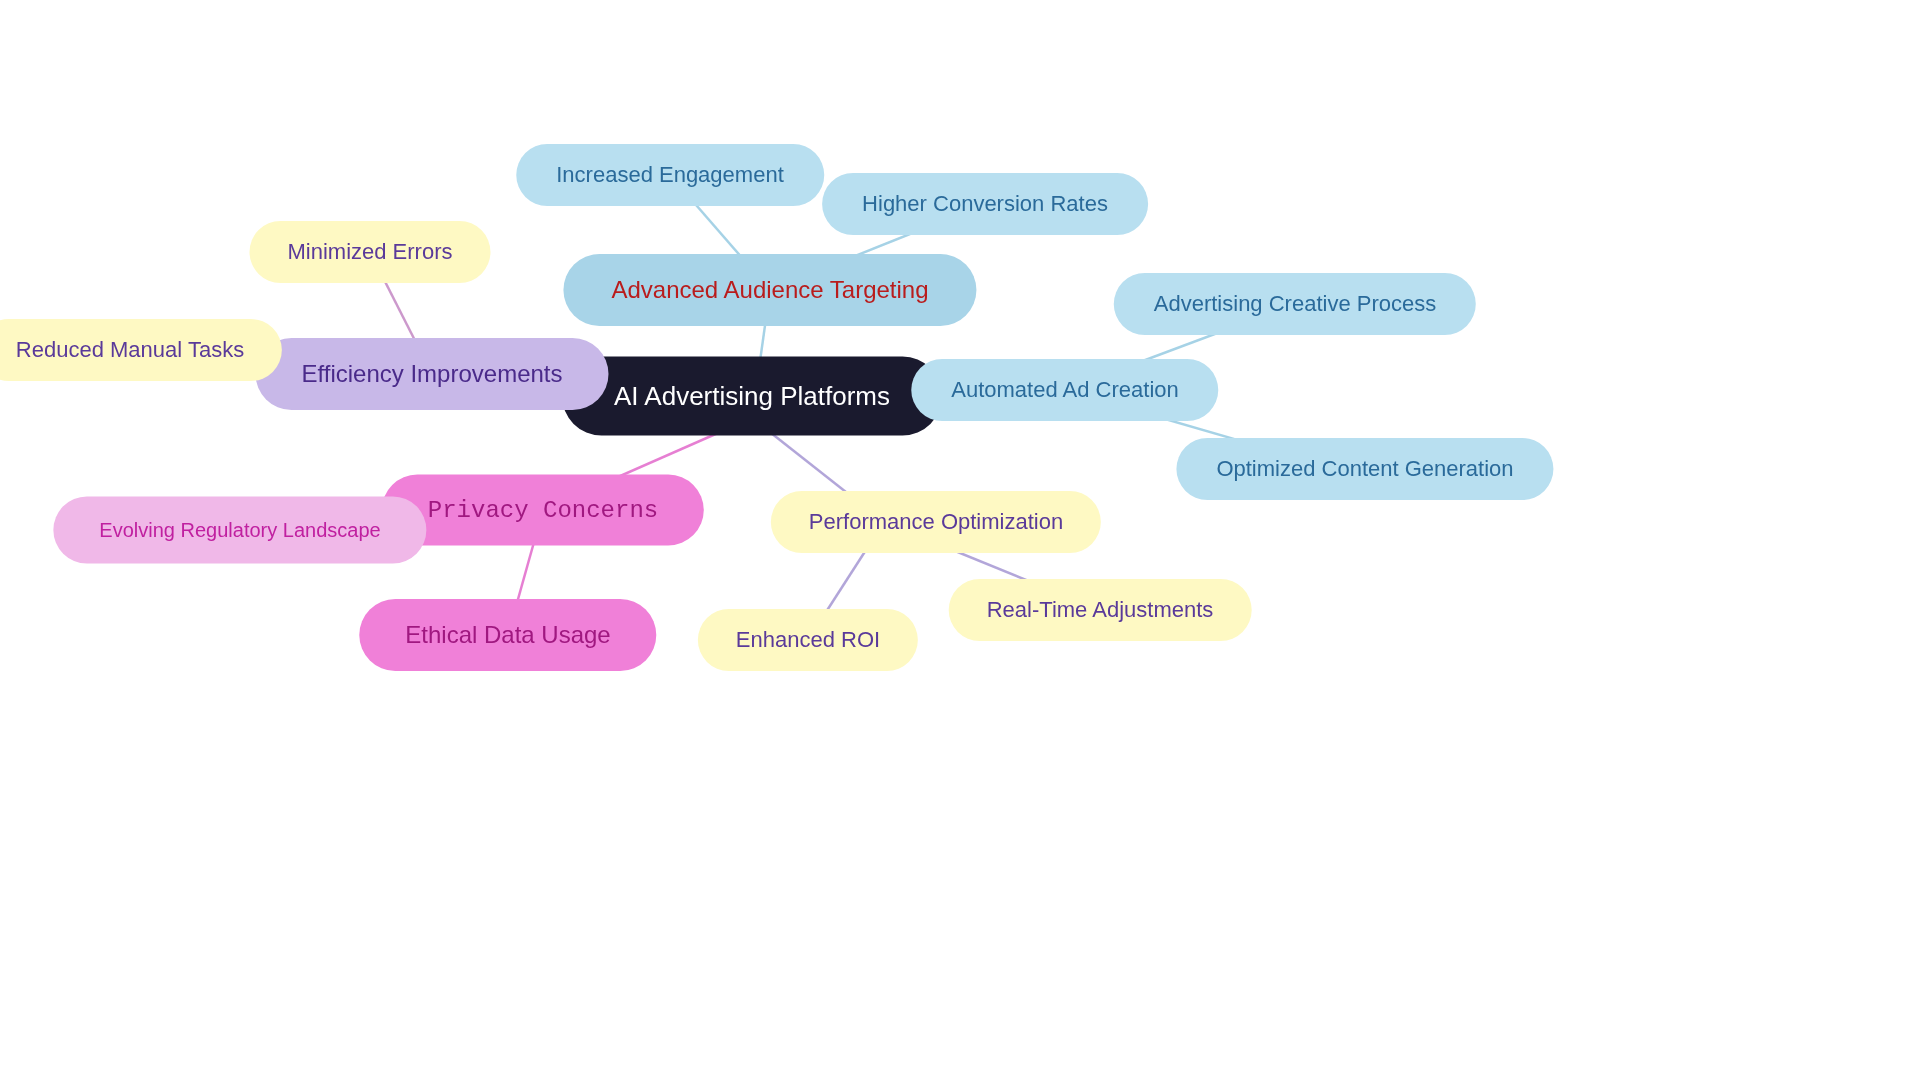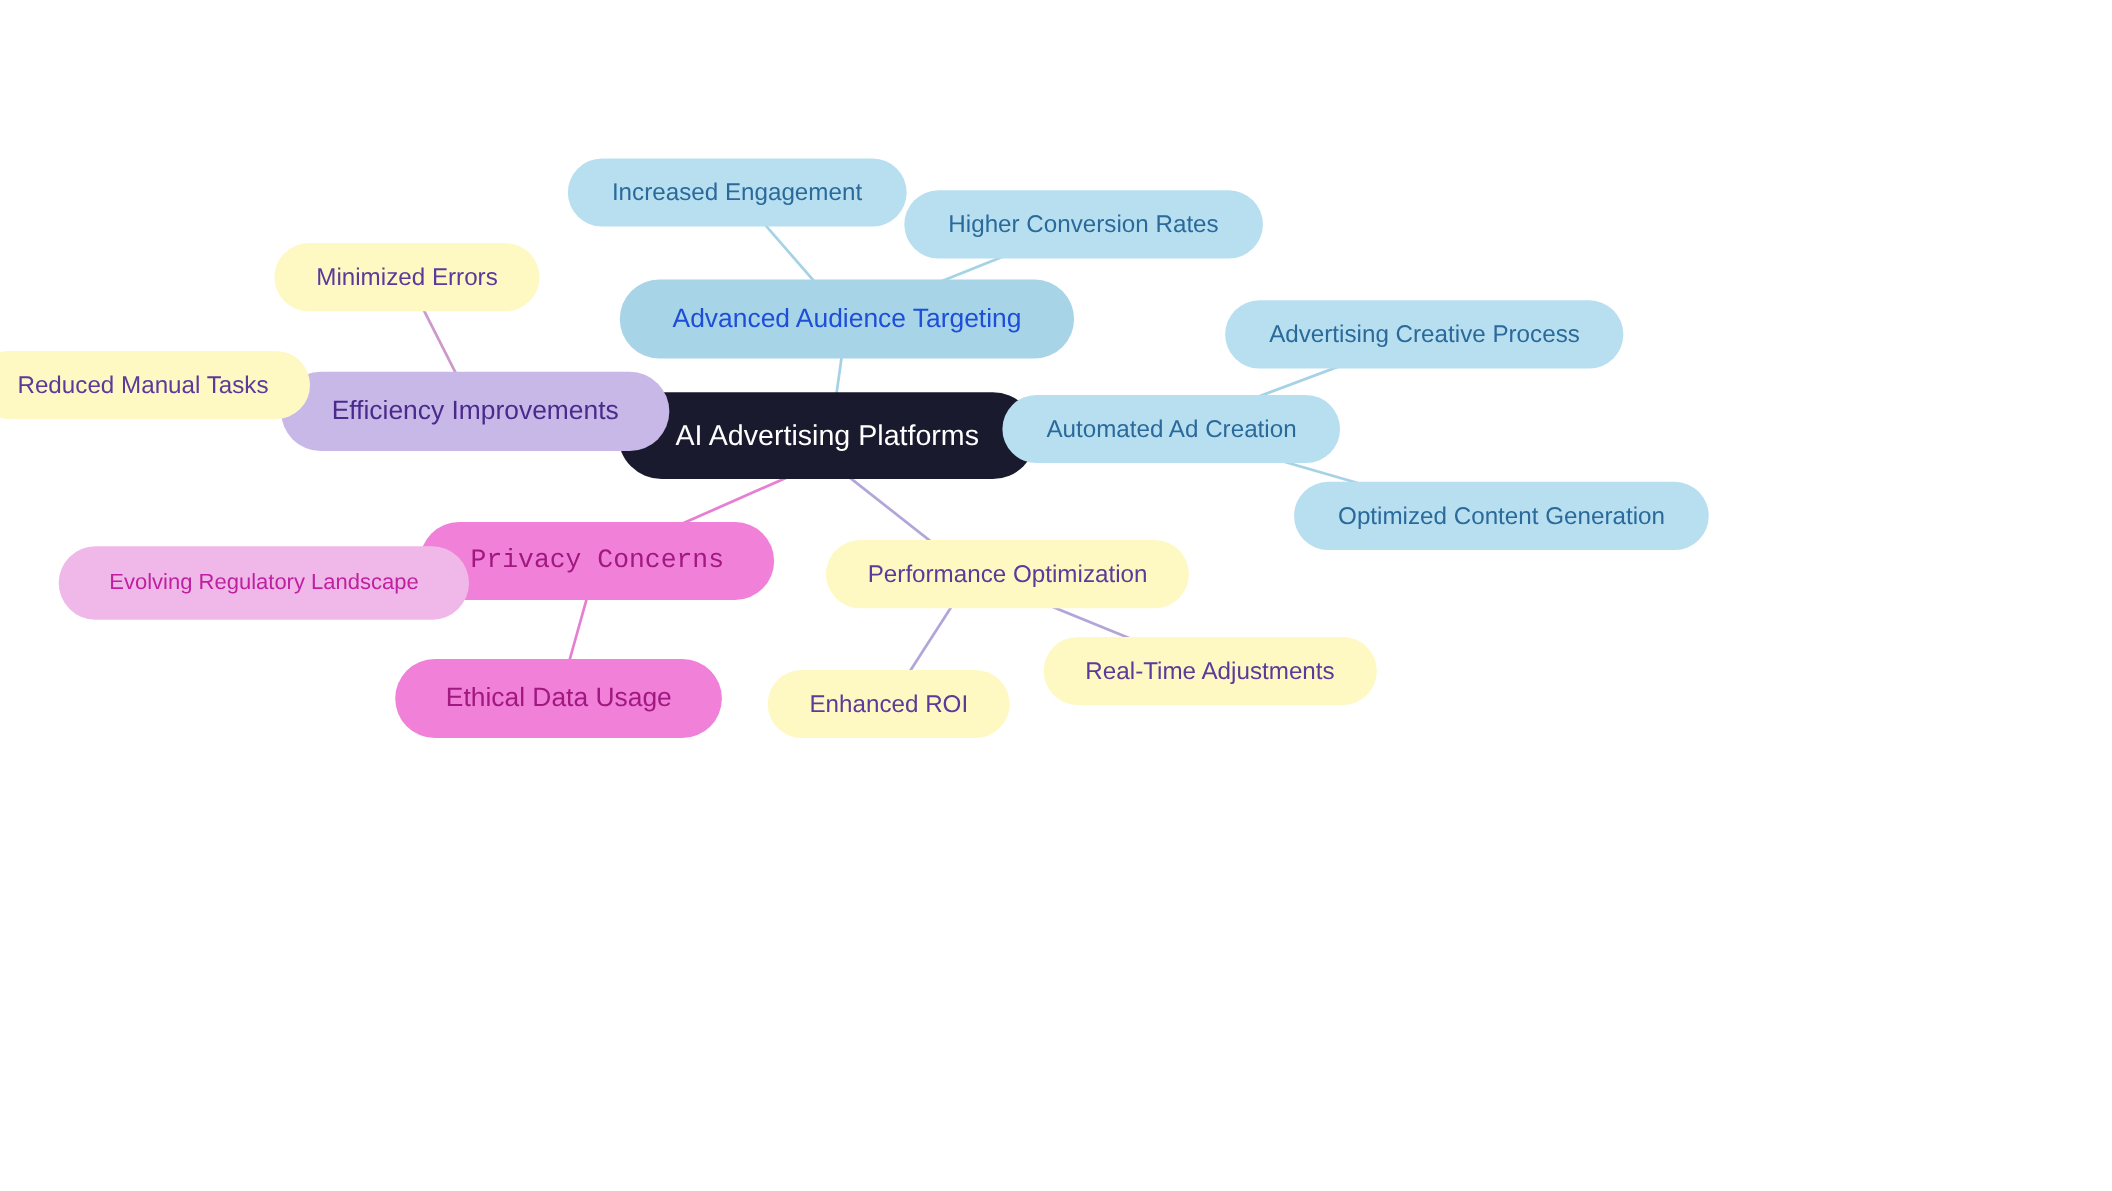--- a/index.html
+++ b/index.html
@@ -42,21 +42,21 @@
       padding: 24px 52px;
       border-radius: 50px;
     }
     .node-blue {
       background: #b8dff0;
       color: #2a6a9a;
       padding: 18px 40px;
     }
     .node-blue-medium {
       background: #a8d4e8;
-      color: #1d4ed8;
+      color: #b91c1c;
       padding: 22px 48px;
       font-size: 24px;
     }
     .node-purple-light {
       background: #fef9c3;
       color: #5a3a9a;
       padding: 18px 38px;
     }
     .node-purple-medium {
       background: #c8b8e8;
@@ -100,21 +100,21 @@
     </svg>
 
   <div class="node node-center" style="left: 752px; top: 396px;">AI Advertising Platforms</div>
 
 <div class="node node-blue-medium" style="left: 770px; top: 290px;">Advanced Audience Targeting</div>
     <div class="node node-blue" style="left: 670px; top: 175px;">Increased Engagement</div>
     <div class="node node-blue" style="left: 985px; top: 204px;">Higher Conversion Rates</div>
     <div class="node node-blue" style="left: 1065px; top: 390px;">Automated Ad Creation</div>
     <div class="node node-blue" style="left: 1295px; top: 304px;">Advertising Creative Process</div>
     <div class="node node-blue" style="left: 1365px; top: 469px;">Optimized Content Generation</div>
-    <div class="node node-purple-light" style="left: 916px; top: 522px;">Performance Optimization</div>
+    <div class="node node-purple-light" style="left: 936px; top: 522px;">Performance Optimization</div>
     <div class="node node-purple-light" style="left: 808px; top: 640px;">Enhanced ROI</div>
     <div class="node node-purple-light" style="left: 1100px; top: 610px;">Real-Time Adjustments</div>
     <div class="node node-purple-medium" style="left: 432px; top: 374px;">Efficiency Improvements</div>
     <div class="node node-purple-light" style="left: 370px; top: 252px;">Minimized Errors</div>
     <div class="node node-purple-light" style="left: 130px; top: 350px;">Reduced Manual Tasks</div>
     <div class="node node-pink-medium" style="left: 543px; top: 510px; font-family: Liberation Mono, monospace;">Privacy Concerns</div>
     <div class="node node-pink-light" style="left: 240px; top: 530px;">Evolving Regulatory Landscape</div>
     <div class="node node-pink-medium" style="left: 508px; top: 635px;">Ethical Data Usage</div>
   </div>
 

